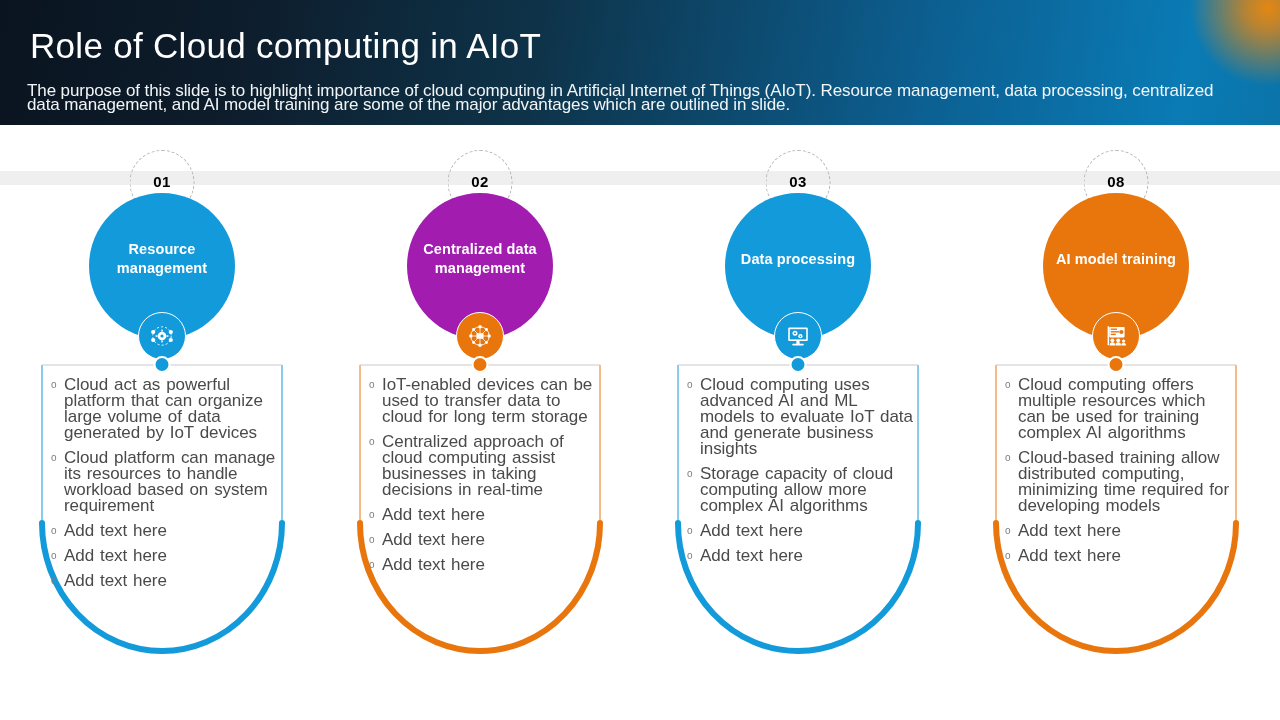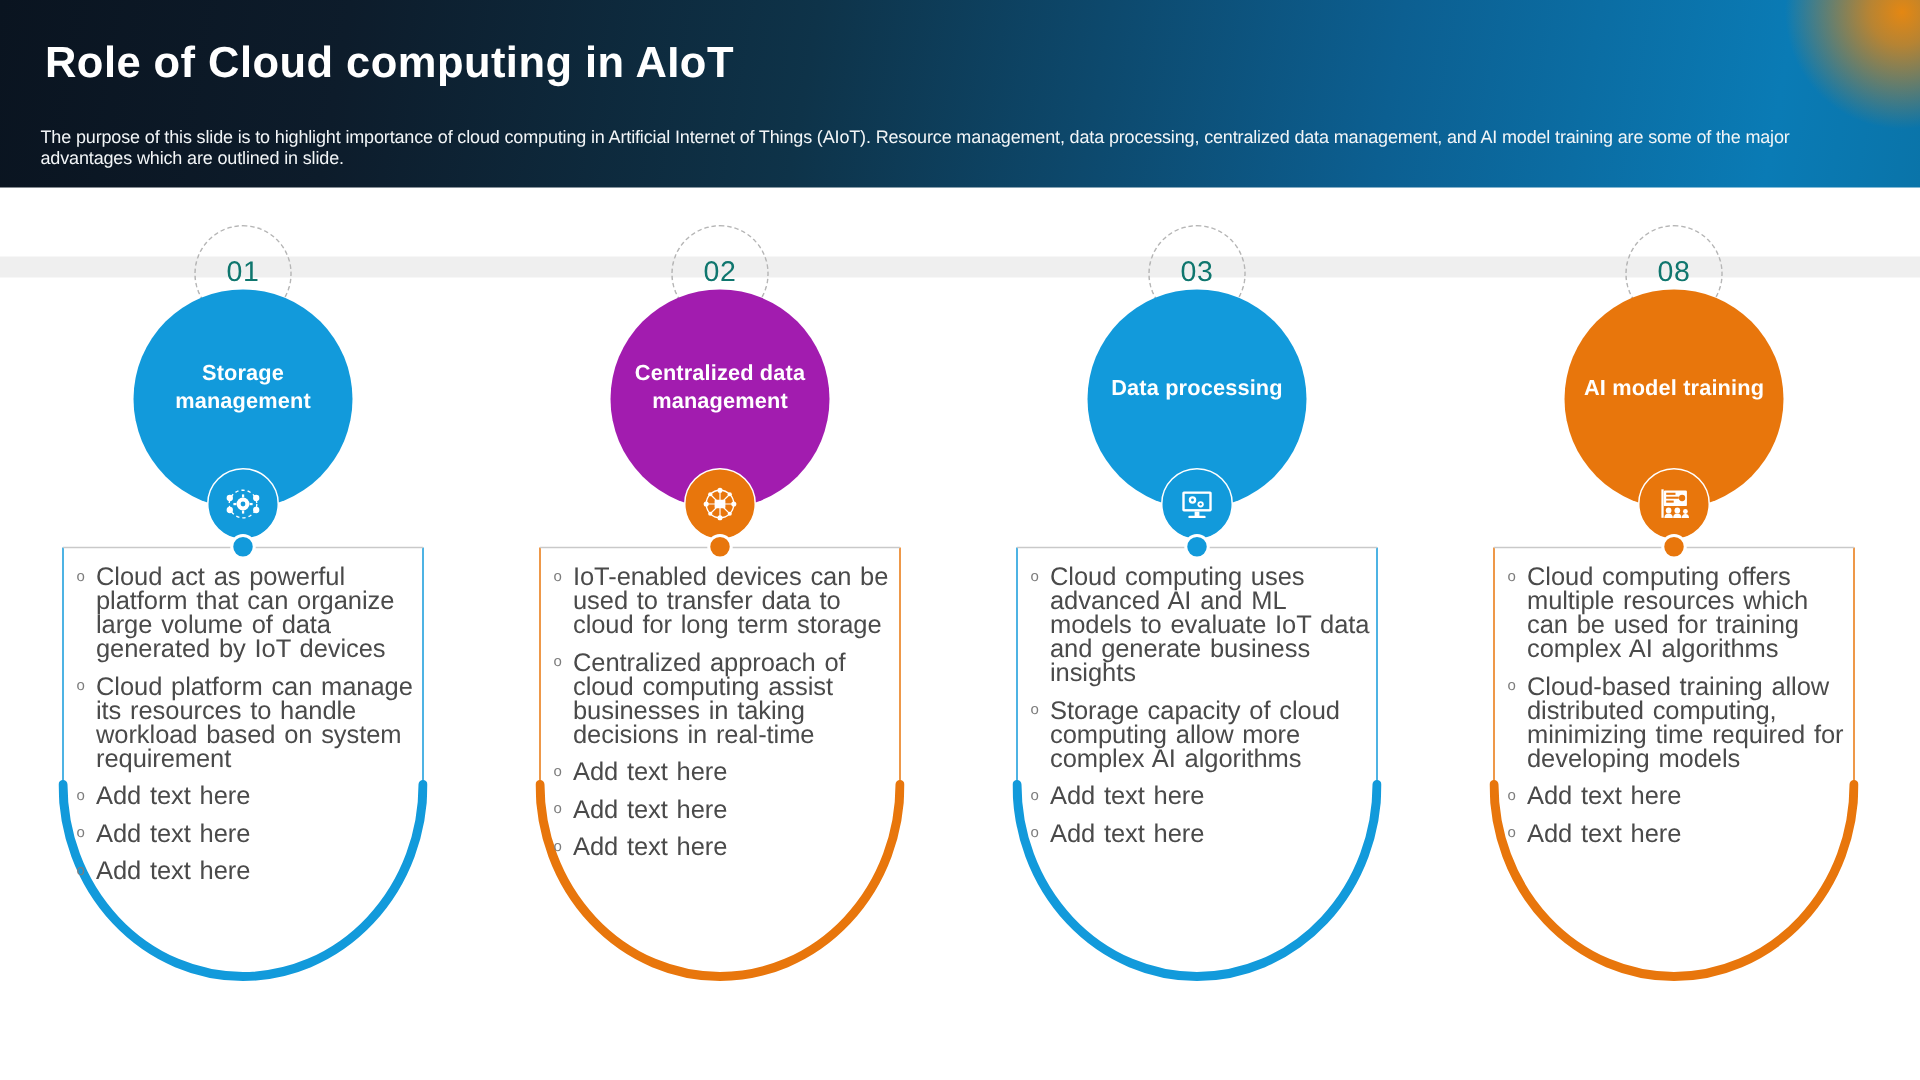--- a/index.html
+++ b/index.html
@@ -15,27 +15,27 @@
   
   .header{
     position:absolute;left:0;top:0;width:1280px;height:125px;
     background:
       radial-gradient(circle at 1268px 8px, rgba(240,136,10,0.95) 0px, rgba(240,136,10,0.75) 22px, rgba(240,136,10,0.0) 78px),
       linear-gradient(100deg,#0a1420 0%, #0d1c2b 18%, #0e3349 42%, #0c5f91 72%, #0a7bb5 92%, #0a74a9 100%);
     overflow:hidden;
   }
   .header-title{
     position:absolute;left:30px;top:26px;
-    font-size:29px;font-weight:700;color:#ffffff;
+    font-size:35px;font-weight:400;color:#ffffff;
     letter-spacing:0.3px;line-height:1.15;
     white-space:nowrap;
   }
   .header-sub{
     position:absolute;left:27px;top:84px;width:1200px;
-    font-size:12px;line-height:14px;color:#f2f5f7;font-weight:400;
+    font-size:17px;line-height:14px;color:#f2f5f7;font-weight:400;
     letter-spacing:-0.1px;
   }
 
   
   .band{
     position:absolute;left:0;top:171px;width:1280px;height:14px;
     background:#efefef;
   }
 
   
@@ -49,21 +49,21 @@
   
   .num-badge{
     position:absolute;left:50%;top:25px;transform:translateX(-50%);
     width:63px;height:63px;border-radius:50%;
     border:1px dashed #b6b6b6;
     background:transparent;
     display:flex;align-items:center;justify-content:center;
     z-index:2;
   }
   .num-badge span{
-    font-size:19px;font-weight:400;color:#0f766e;letter-spacing:0.5px;
+    font-size:15px;font-weight:700;color:#000000;letter-spacing:0.5px;
     margin-top:-2px;
   }
 
   
   .circle{
     position:absolute;left:50%;top:68px;transform:translateX(-50%);
     width:146px;height:146px;border-radius:50%;
     display:flex;align-items:center;justify-content:center;
     z-index:3;
   }
@@ -148,21 +148,21 @@
         <svg width="246" height="295" viewBox="0 0 246 295">
           <path d="M3 2 L3 160 A120 128 0 0 0 243 160 L243 2" fill="none" stroke="#129ADB" stroke-width="1"></path>
           <path d="M3 160 A120 128 0 0 0 243 160" fill="none" stroke="#129ADB" stroke-width="6" stroke-linecap="round"></path>
           <line x1="3" y1="2" x2="243" y2="2" stroke="#c9c9c9" stroke-width="1"></line>
         </svg>
       </div>
       <div class="num-badge">
         <span>01</span>
       </div>
       <div class="circle" style="background:#129ADB">
-        <div class="circle-label">Storage management</div>
+        <div class="circle-label">Resource management</div>
       </div>
       <div class="icon-bubble" style="background:#129ADB">
         <svg width="26" height="26" viewBox="0 0 26 26">
           <circle cx="13" cy="13" r="9.2" fill="none" stroke="#ffffff" stroke-width="0.9" stroke-dasharray="2.2 2"></circle>
           <circle cx="13" cy="13" r="4.3" fill="#ffffff"></circle>
           <circle cx="13" cy="13" r="1.6" fill="#129ADB"></circle>
           <rect x="12.3" y="6.6" width="1.5" height="2" fill="#ffffff"></rect>
           <rect x="12.3" y="17.4" width="1.5" height="2" fill="#ffffff"></rect>
           <rect x="6.6" y="12.3" width="2" height="1.5" fill="#ffffff"></rect>
           <rect x="17.4" y="12.3" width="2" height="1.5" fill="#ffffff"></rect>

